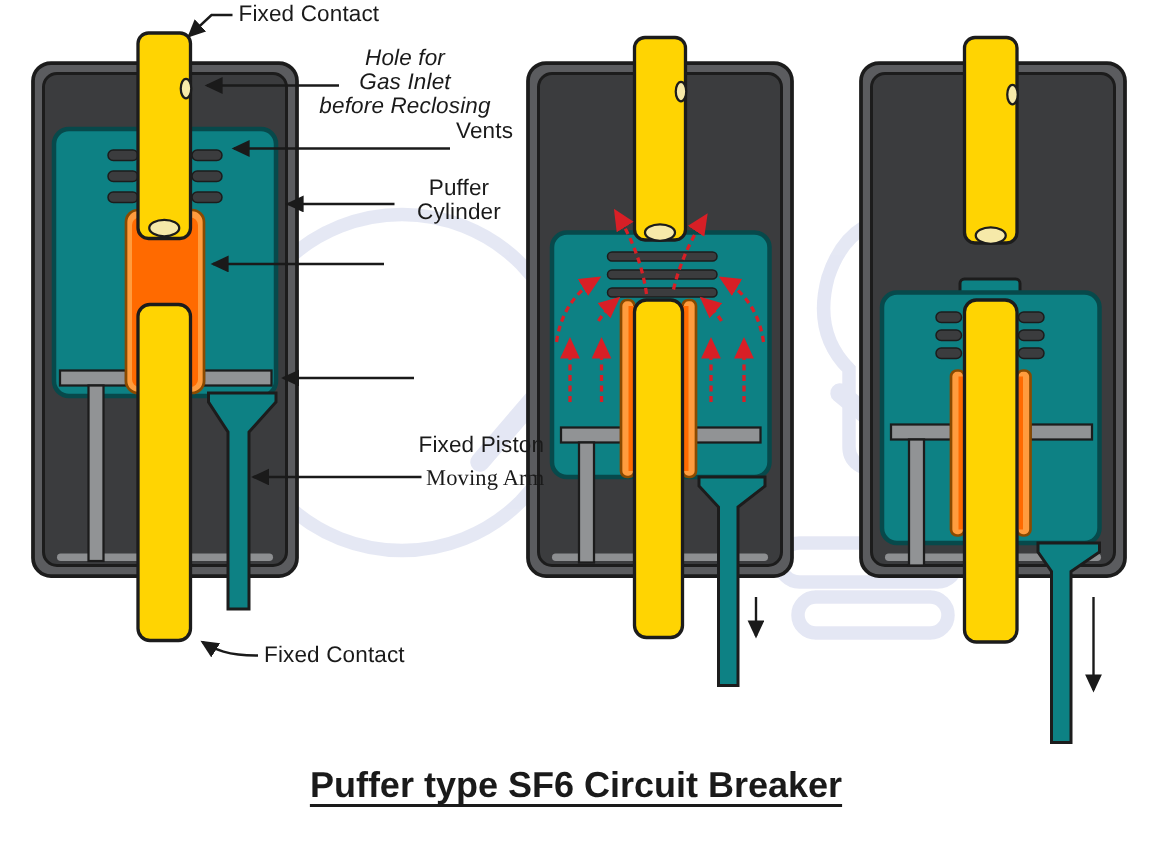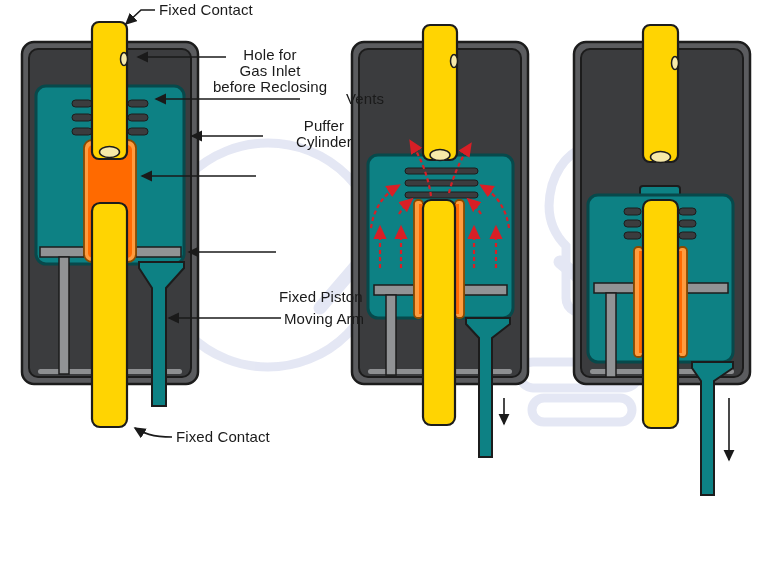--- a/index.html
+++ b/index.html
@@ -165,24 +165,25 @@
     <path class="lblline" d="M300,99 L156,99" marker-end="url(#mb)"></path>
     <path class="lblline" d="M263,136 L192,136" marker-end="url(#mb)"></path>
     <path class="lblline" d="M256,176 L142,176" marker-end="url(#mb)"></path>
     <path class="lblline" d="M276,252 L189,252" marker-end="url(#mb)"></path>
     <path class="lblline" d="M281,318 L169,318" marker-end="url(#mb)"></path>
     <path class="lblline" d="M172,437 C152,437 143,433 135,428" marker-end="url(#mb)"></path>
   </g>
 </svg>
 
 <div class="label" style="left:159px;top:2px;">Fixed Contact</div>
-<div class="label center" style="left:203px;top:47px;width:134px;">Hole for
+<div class="label center" style="left:203px;top:31px;width:134px;font-style:italic;">Hole for
 Gas Inlet
 before Reclosing</div>
-<div class="label" style="left:304px;top:91px;margin-left:42px;">Vents</div>
-<div class="label center" style="left:276px;top:118px;width:96px;">Puffer
+<div class="label" style="left:304px;top:80px;">Vents</div>
+<div class="label center" style="left:258px;top:118px;width:96px;">Puffer
 Cylinder</div>
 <div class="label" style="left:279px;top:245px;margin-top:44px;">Fixed Piston</div>
-<div class="label" style="left:284px;top:311px;">Moving Arm</div>
+<div class="label" style="left:284px;top:311px;font-family:Liberation Serif, serif;">Moving Arm</div>
 <div class="label" style="left:176px;top:429px;">Fixed Contact</div>
 
+<div id="title">Puffer type SF6 Circuit Breaker</div>
 
 </div>
 
 </body></html>

